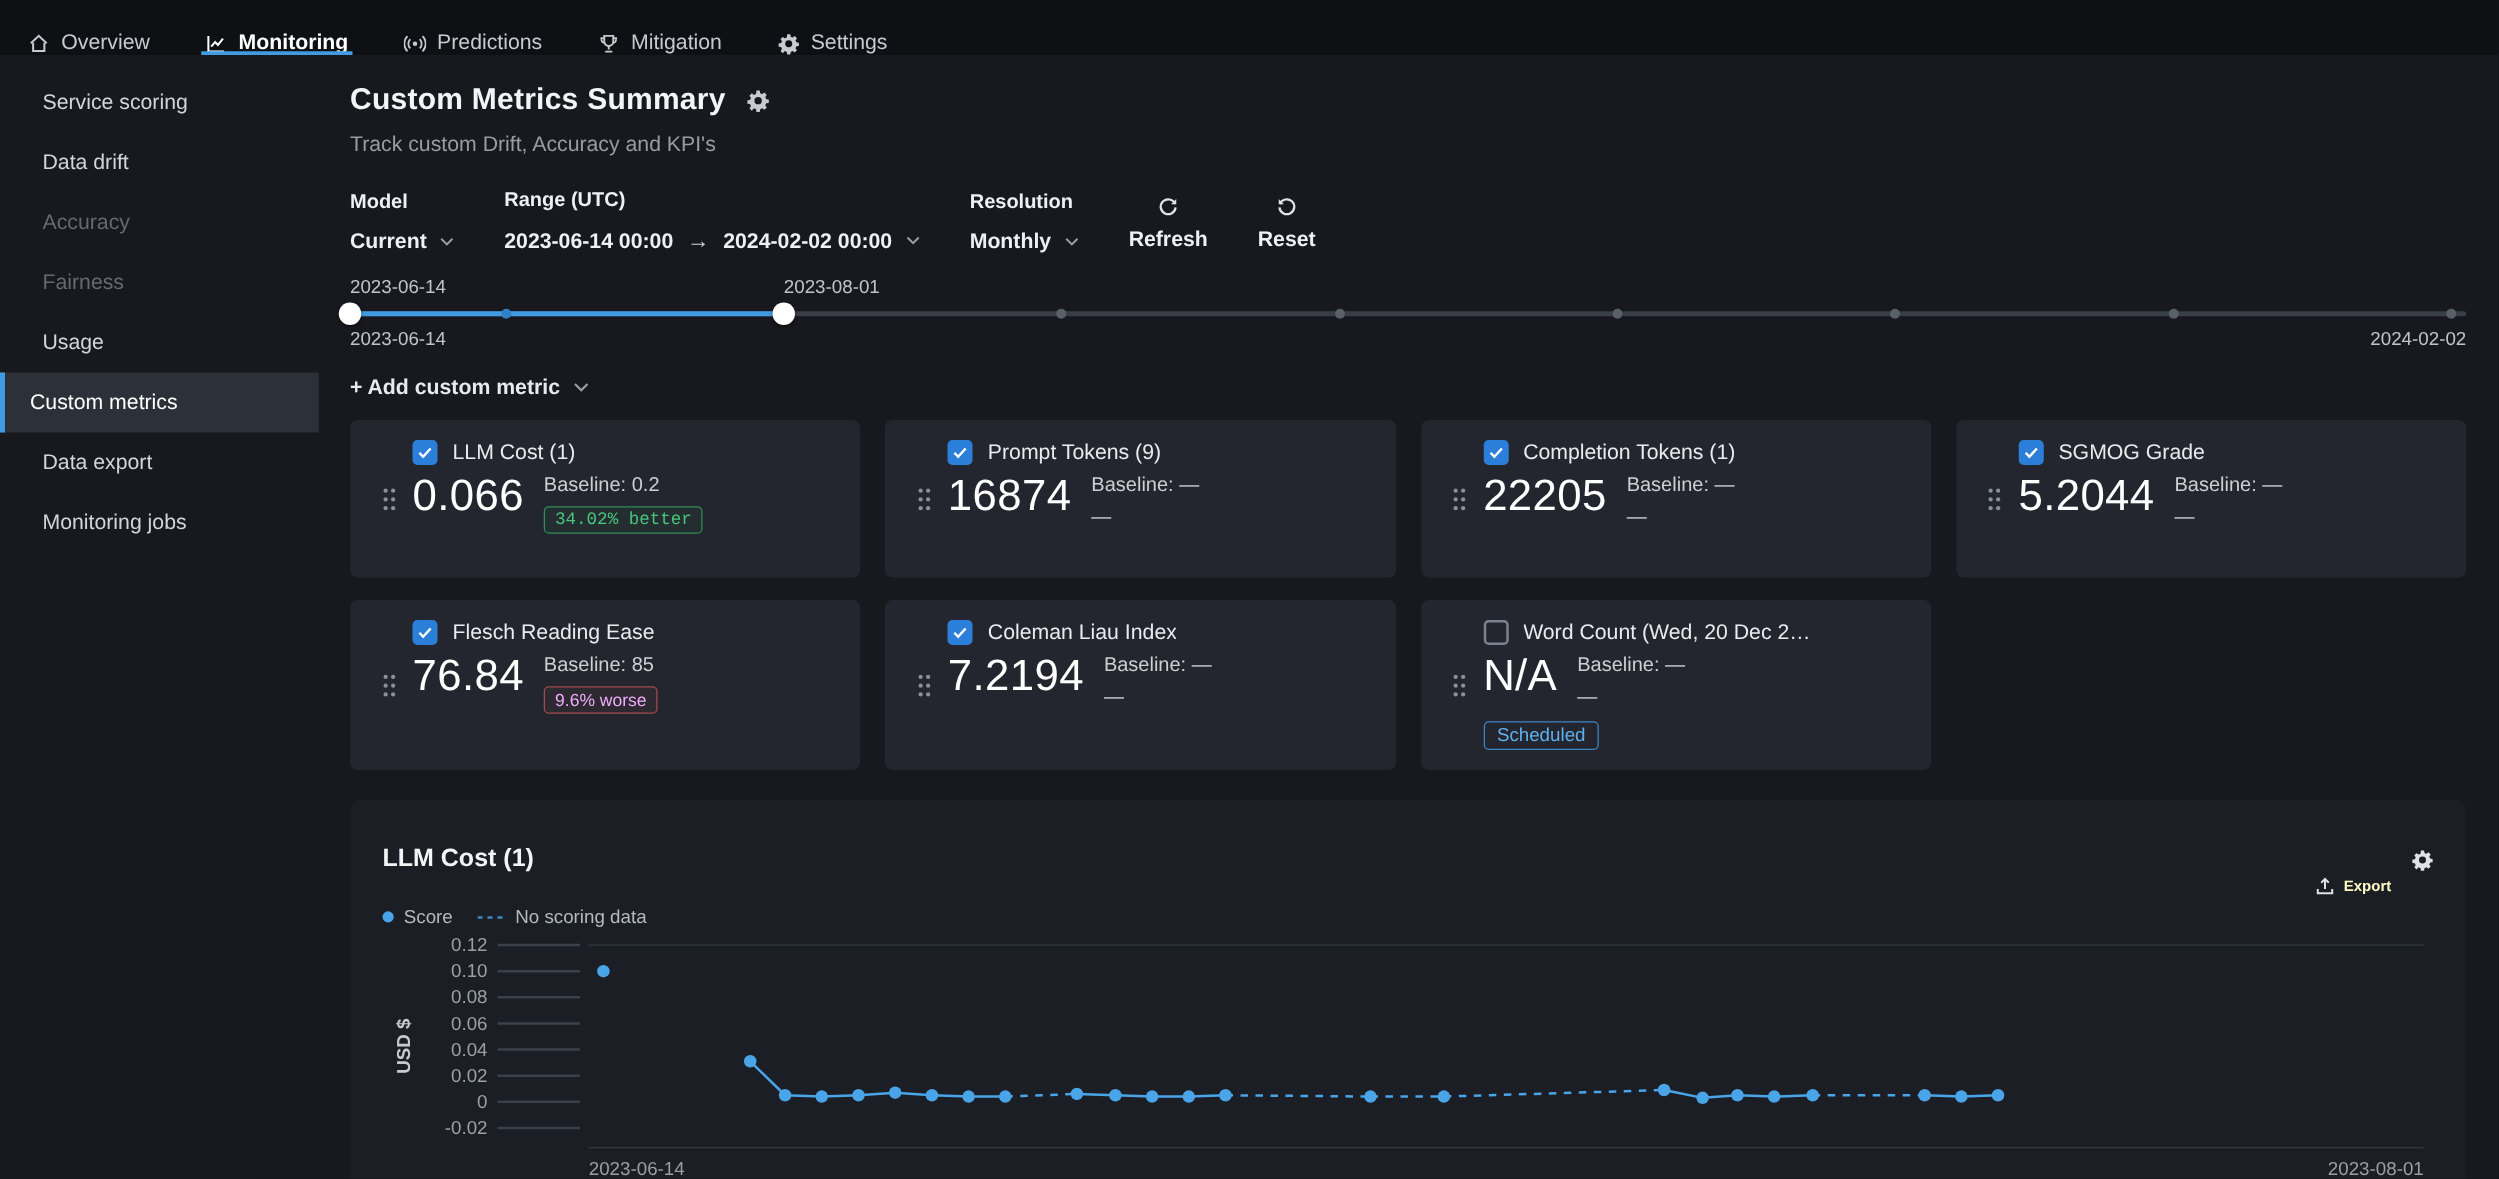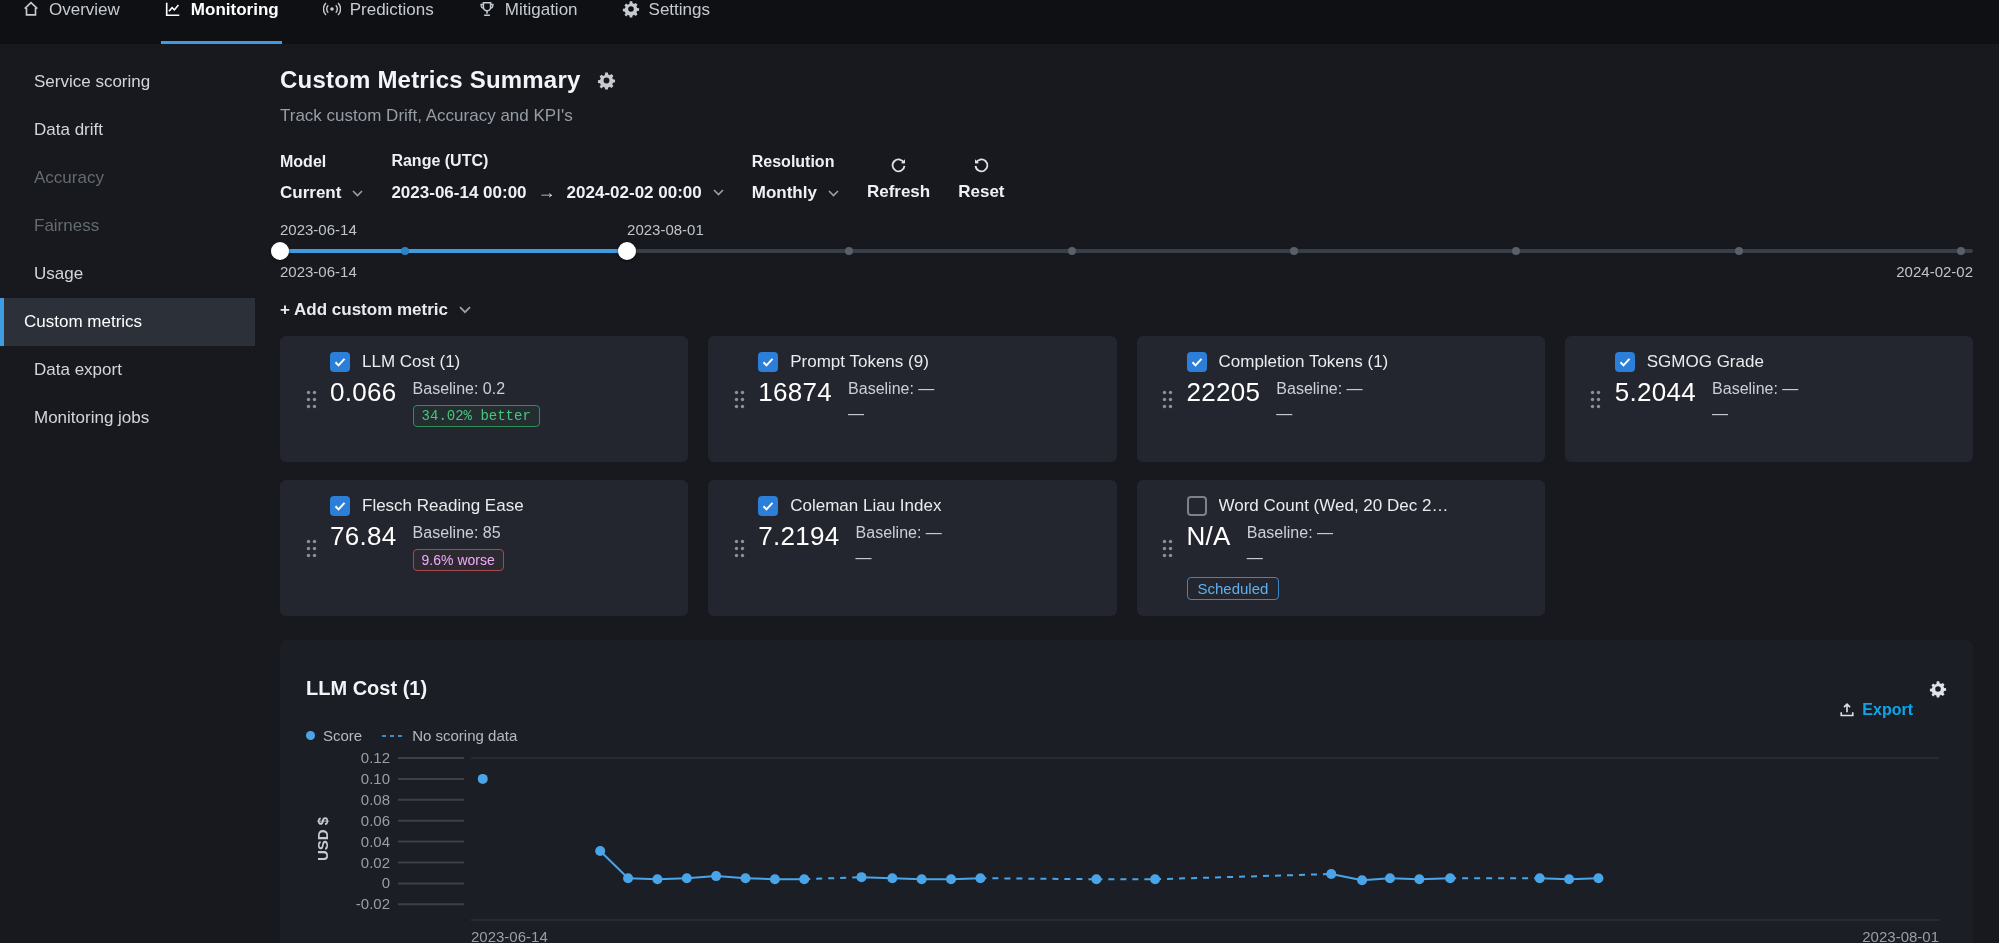--- a/index.html
+++ b/index.html
@@ -3,41 +3,41 @@
 <meta charset="utf-8">
 <style>
   :root{ --accent:#3f9be2; }
   *{margin:0;padding:0;box-sizing:border-box;}
   html,body{background:#0e1014;}
   body{font-family:"Liberation Sans",sans-serif;}
   .screen{width:1999px;height:943px;background:#17191f;overflow:hidden;position:relative;color:#e7e9ec;}
 
   
   .topnav{height:44px;background:#0e1014;display:flex;align-items:stretch;padding:0 22px;gap:44px;}
-  .nav-item{display:flex;align-items:flex-start;gap:9px;font-size:17px;color:#c6cbd1;position:relative;cursor:pointer;}
+  .nav-item{display:flex;align-items:flex-end;gap:9px;font-size:17px;color:#c6cbd1;position:relative;cursor:pointer;}
   .nav-item.active{color:#ffffff;font-weight:600;}
   .nav-item.active::after{content:"";position:absolute;left:-3px;right:-3px;bottom:0;height:3px;background:var(--accent);}
   .nav-ic{display:flex;align-items:center;}
 
   
   .app{display:flex;height:899px;}
   .sidebar{width:255px;padding-top:14px;flex-shrink:0;}
   .side-item{height:48px;display:flex;align-items:center;padding-left:30px;font-size:17px;color:#d2d6db;cursor:pointer;border-left:4px solid transparent;}
   .side-item.disabled{color:#646a72;cursor:default;}
   .side-item.selected{background:#2c3039;border-left-color:var(--accent);color:#fff;padding-left:20px;}
   .main{flex:1;padding:22px 26px 0 25px;min-width:0;}
 
   
   .page-head{display:flex;align-items:center;gap:16px;}
   .page-head h1{font-size:24px;font-weight:700;color:#f2f4f6;letter-spacing:.2px;}
   .head-gear{color:#c6cbd1;display:flex;cursor:pointer;}
   .subtitle{margin-top:12px;font-size:17px;color:#979da5;}
 
   
-  .controls{margin-top:26px;display:flex;align-items:flex-end;gap:28px;}
+  .controls{margin-top:26px;display:flex;align-items:flex-end;gap:40px;}
   .ctl-label{font-size:16px;font-weight:700;color:#eef0f3;margin-bottom:12px;}
   .ctl-value{display:flex;align-items:center;gap:9px;font-size:17px;font-weight:700;color:#eef0f3;cursor:pointer;white-space:nowrap;}
   .chev{color:#9aa0a8;display:flex;margin-left:2px;}
   .arrow{color:#cfd3d8;font-weight:400;font-size:18px;padding:0 2px;}
   .txt-btn{display:flex;align-items:center;gap:8px;background:none;border:none;color:#eef0f3;font-size:17px;font-weight:700;font-family:inherit;cursor:pointer;padding:0 0 1px 0;flex-direction:column;}
   .btn-ic{display:flex;color:#dfe3e7;}
 
   
   .slider-wrap{margin-top:18px;position:relative;}
   .sl-top{position:relative;height:19px;font-size:15px;color:#bfc4ca;}
@@ -57,36 +57,36 @@
   
   .cards{margin-top:16px;display:grid;grid-template-columns:repeat(4,1fr);gap:18px 20px;}
   .card{background:#23262e;border-radius:6px;display:flex;padding:16px 18px 16px 12px;min-height:126px;}
   .drag{width:38px;display:flex;align-items:center;justify-content:center;color:#8b9199;cursor:grab;flex-shrink:0;}
   .card-body{flex:1;min-width:0;}
   .card-top{display:flex;align-items:center;gap:12px;}
   .cbx{width:20px;height:20px;border-radius:4px;flex-shrink:0;display:flex;align-items:center;justify-content:center;cursor:pointer;border:2px solid #7b828b;}
   .cbx.checked{background:#2b7fd9;border-color:#2b7fd9;}
   .card-title{font-size:17px;color:#e9ebee;white-space:nowrap;overflow:hidden;text-overflow:ellipsis;}
   .card-main{margin-top:7px;display:flex;align-items:flex-start;gap:16px;}
-  .card-value{font-size:26px;color:#fff;line-height:1.05;letter-spacing:.3px;}
+  .card-value{font-size:35px;color:#fff;line-height:1.05;letter-spacing:.3px;}
   .bl-col{display:flex;flex-direction:column;gap:7px;padding-top:1px;min-width:0;}
   .bl{font-size:16px;color:#ccd0d6;white-space:nowrap;}
   .delta{font-size:14px;align-self:flex-start;}
   .delta.none{font-size:16px;color:#ccd0d6;}
   .delta.better{color:#49c57c;border:1px solid #2f8f55;border-radius:4px;padding:2px 8px;background:rgba(47,143,85,.08);font-family:Liberation Mono, monospace;}
   .delta.worse{color:#f0abfc;border:1px solid #a34c4c;border-radius:4px;padding:2px 8px;background:rgba(163,76,76,.08);}
   .status-row{margin-top:10px;}
   .badge-sch{display:inline-block;font-size:15px;color:#5fb0ef;border:1px solid #3f87c4;border-radius:4px;padding:2px 10px;}
 
   
   .chart-panel{margin-top:24px;background:#1b1e25;border-radius:8px;padding:18px 26px;height:380px;}
   .chart-head{display:flex;justify-content:space-between;align-items:center;}
   .chart-title{font-size:20px;font-weight:700;color:#f2f4f6;}
   .chart-actions{display:flex;align-items:center;gap:16px;}
-  .export{display:flex;align-items:center;gap:7px;font-size:16px;font-weight:700;color:#0ea5e9;cursor:pointer;margin-top:43px;}
+  .export{display:flex;align-items:center;gap:7px;font-size:12px;font-weight:700;color:#fef9c3;cursor:pointer;margin-top:43px;}
   .chart-gear{color:#dfe3e7;display:flex;cursor:pointer;}
   .legend{margin-top:8px;display:flex;align-items:center;gap:20px;font-size:15px;color:#b4bac1;}
   .lg-item{display:flex;align-items:center;gap:8px;}
   .lg-dot{width:9px;height:9px;border-radius:50%;background:#4aa5e8;}
   #chart-svg{display:block;margin-top:6px;}
   .tick-label{fill:#999fa7;font-size:15px;font-family:"Liberation Sans",sans-serif;}
   .axis-title{fill:#c6cbd1;font-size:15px;font-weight:700;font-family:"Liberation Sans",sans-serif;}
 </style>
 </head>
 <body>

